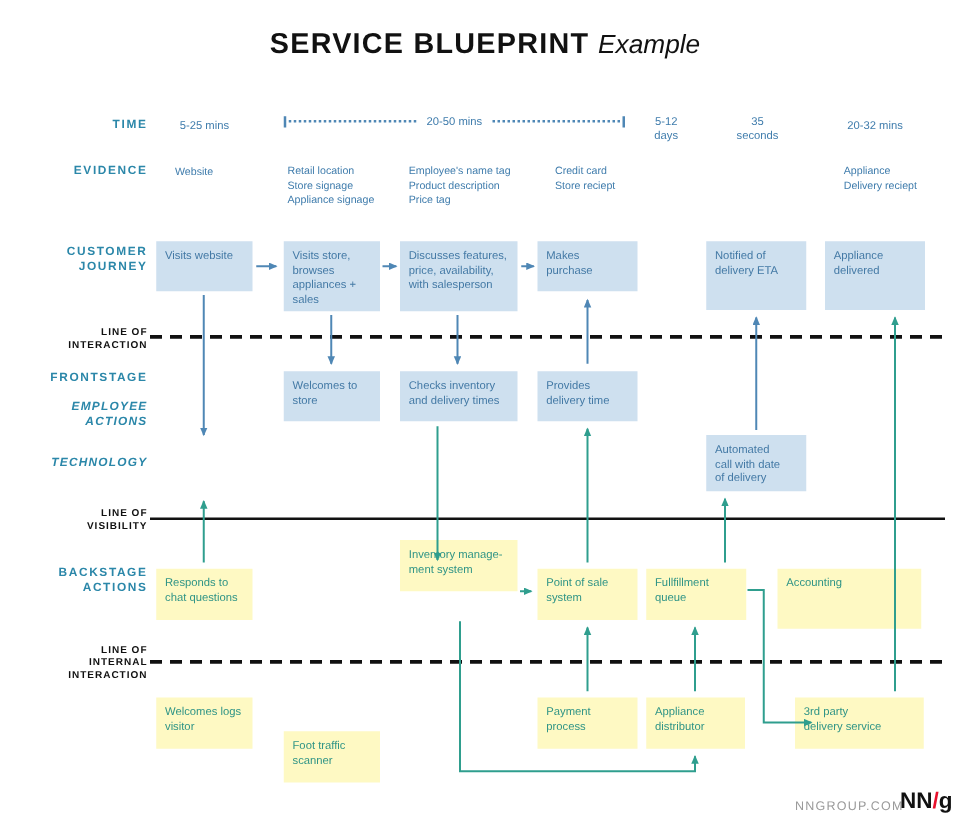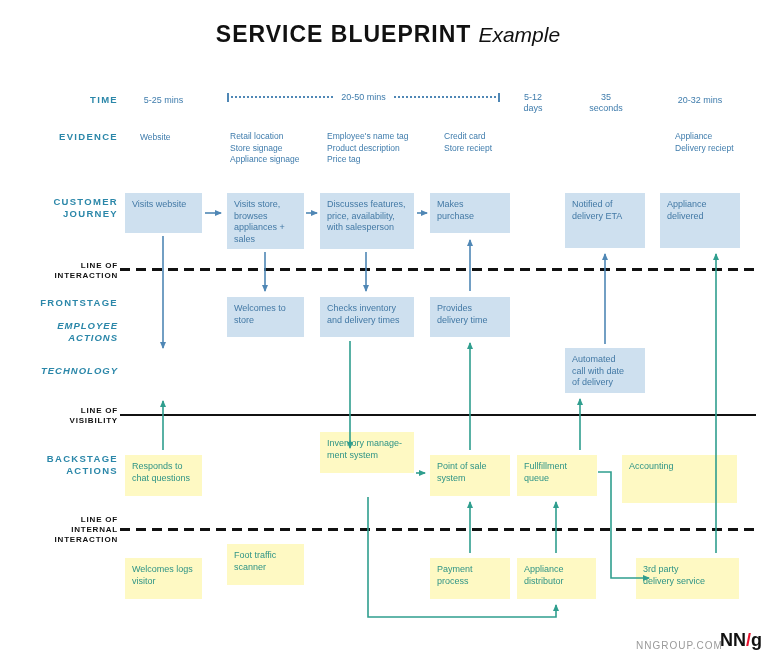--- a/index.html
+++ b/index.html
@@ -131,21 +131,21 @@
   <div class="box green" style="left:320px;top:432px;width:94px;height:41px">Inventory manage-
 ment system</div>
   <div class="box green" style="left:517px;top:455px;width:80px;height:41px">Fullfillment
 queue</div>
   <div class="box green" style="left:430px;top:455px;width:80px;height:41px">Point of sale
 system</div>
   <div class="box green" style="left:622px;top:455px;width:115px;height:48px">Accounting</div>
 
   <div class="box green" style="left:125px;top:558px;width:77px;height:41px">Welcomes logs
 visitor</div>
-  <div class="box green" style="left:227px;top:544px;width:77px;height:41px">Foot traffic
+  <div class="box green" style="left:227px;top:585px;width:77px;height:41px">Foot traffic
 scanner</div>
   <div class="box green" style="left:430px;top:558px;width:80px;height:41px">Payment
 process</div>
   <div class="box green" style="left:517px;top:558px;width:79px;height:41px">Appliance
 distributor</div>
   <div class="box green" style="left:636px;top:558px;width:103px;height:41px">3rd party
 delivery service</div>
 
   <svg class="arrows" width="776" height="666" viewBox="0 0 776 666">
     <defs>

